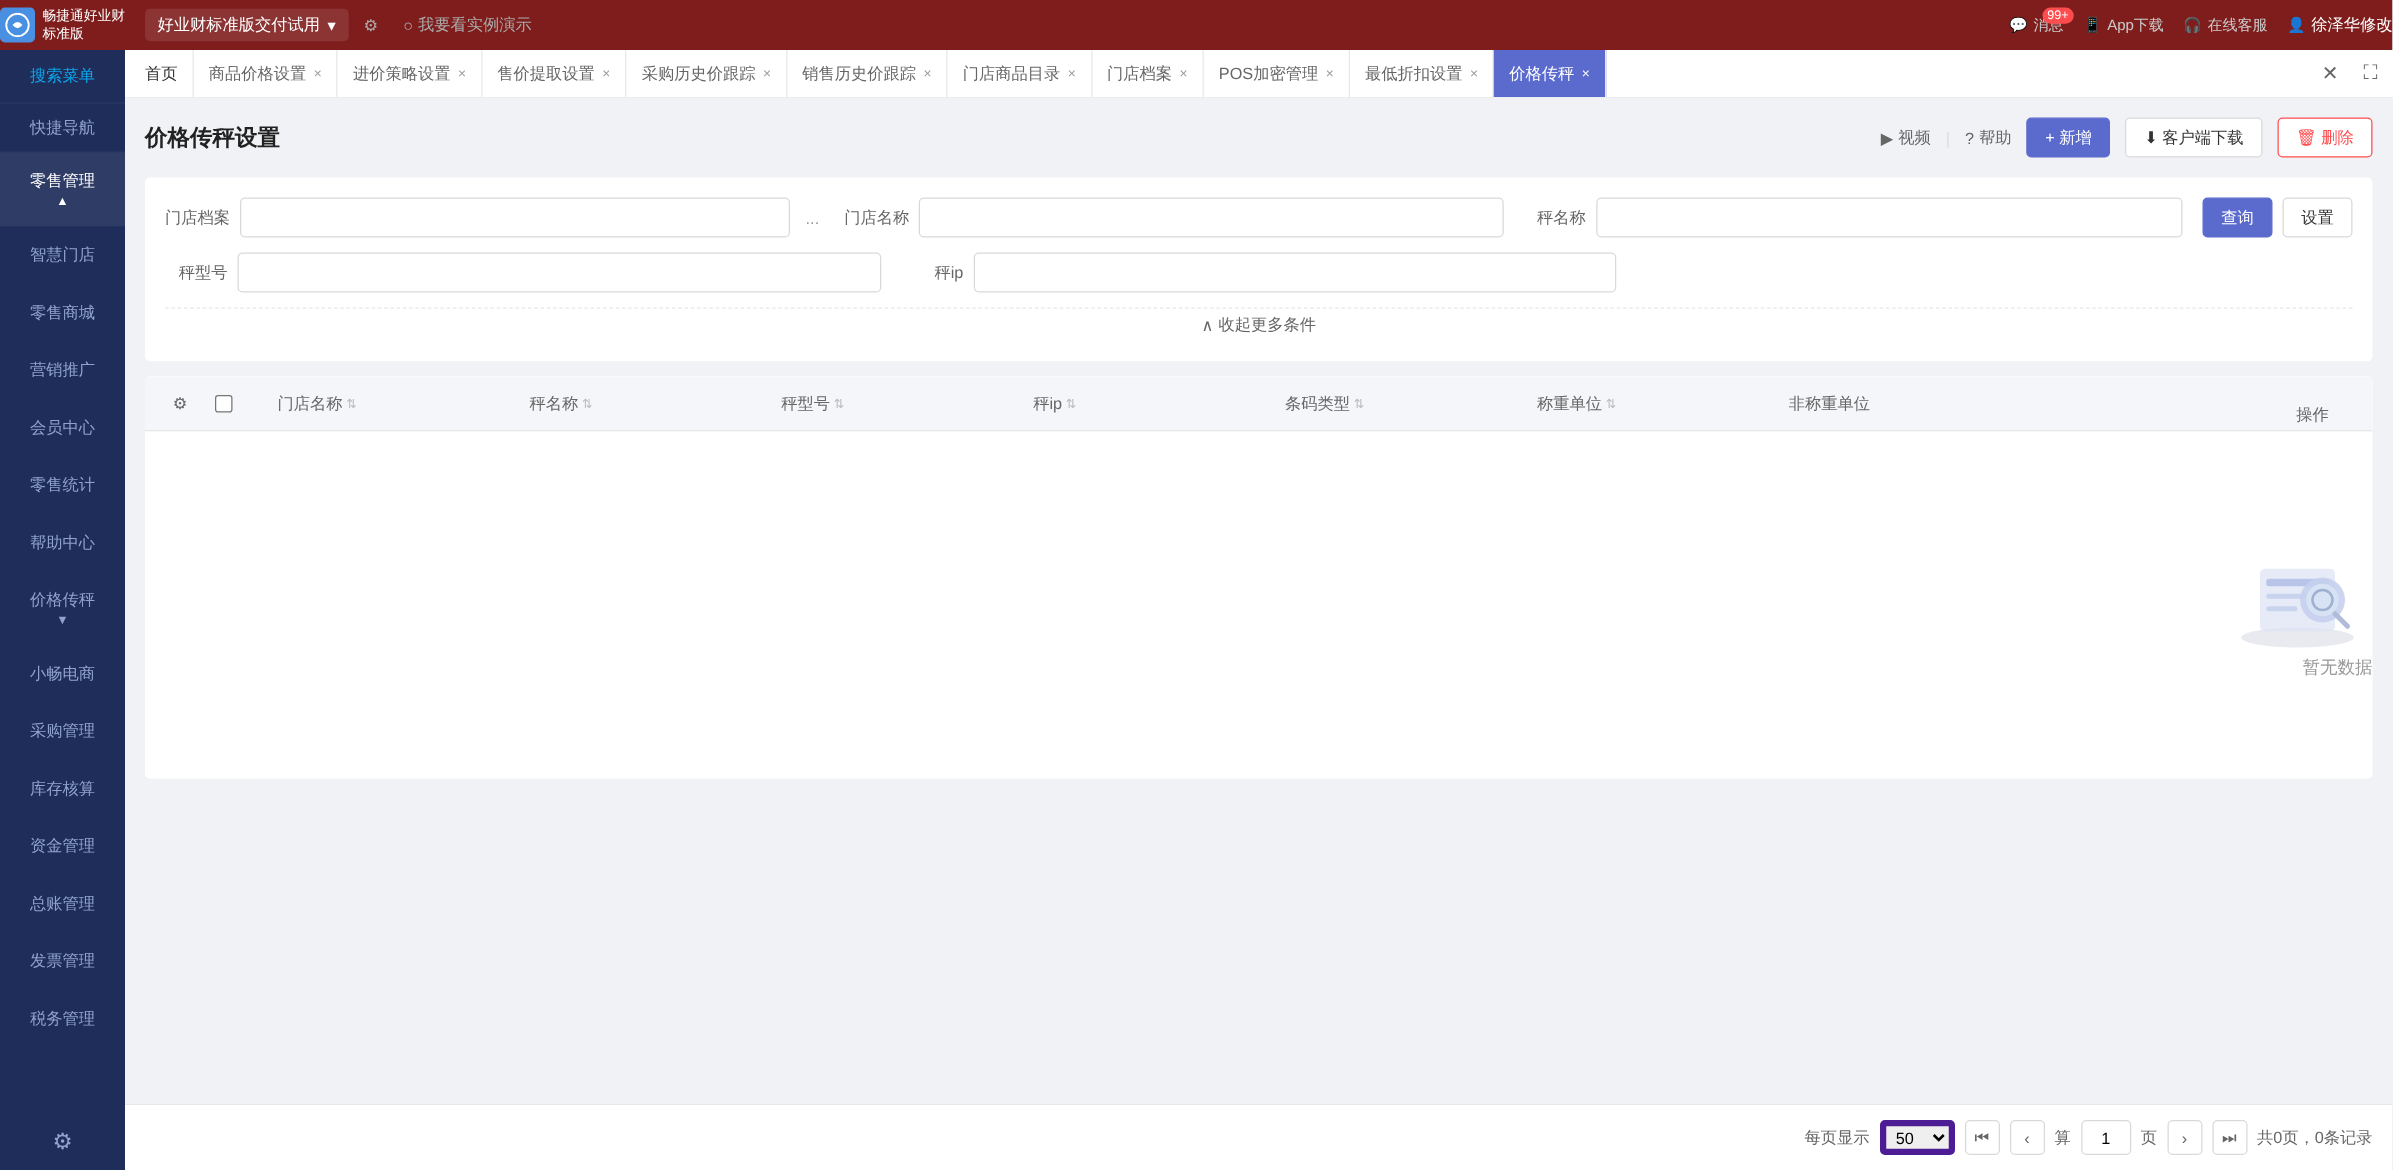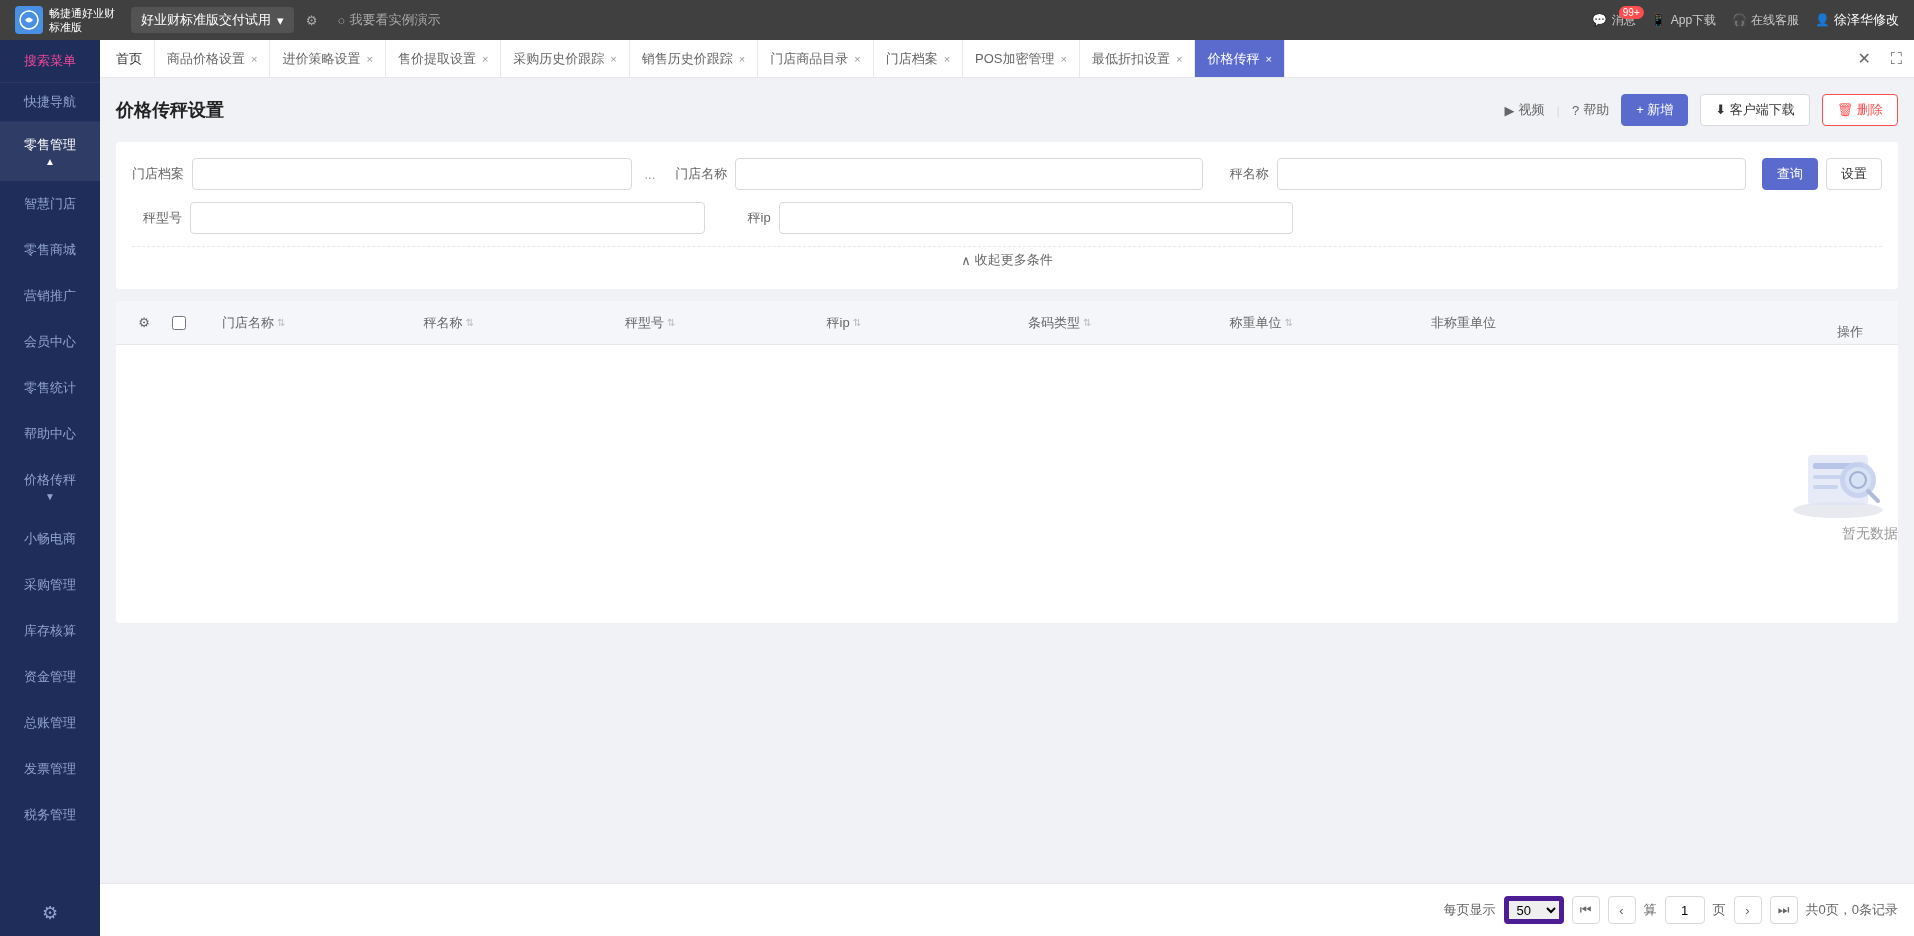--- a/index.html
+++ b/index.html
@@ -1,40 +1,40 @@
 <!DOCTYPE html>
 <html><head>
   <meta charset="utf-8">
   <style>
     * { box-sizing: border-box; margin: 0; padding: 0; }
     body { font-family: -apple-system, BlinkMacSystemFont, 'PingFang SC', 'Microsoft YaHei', sans-serif; font-size: 13px; background: #f0f2f5; color: #333; display: flex; flex-direction: column; height: 100vh; overflow: hidden; }
 
     
-    .top-bar { display: flex; align-items: center; background: #404040; height: 40px; padding: 0 15px; color: #fff; flex-shrink: 0; }
+    .top-bar { display: flex; align-items: center; background: #7f1d1d; height: 40px; padding: 0 0; color: #fff; flex-shrink: 0; }
     .top-bar-logo { display: flex; align-items: center; gap: 6px; font-size: 13px; color: #fff; width: 100px; }
     .logo-icon { width: 28px; height: 28px; background: #4a90e2; border-radius: 4px; display: flex; align-items: center; justify-content: center; font-size: 10px; color: #fff; flex-shrink: 0; }
     .logo-text { font-size: 11px; line-height: 1.3; }
     .top-bar-selector { display: flex; align-items: center; gap: 6px; background: rgba(255,255,255,0.1); border-radius: 4px; padding: 4px 10px; margin-left: 16px; cursor: pointer; font-size: 13px; }
     .top-bar-gear { width: 28px; height: 28px; display: flex; align-items: center; justify-content: center; cursor: pointer; color: #aaa; margin-left: 4px; }
     .top-bar-demo { display: flex; align-items: center; gap: 4px; color: #aaa; font-size: 13px; margin-left: 12px; cursor: pointer; }
     .top-bar-right { margin-left: auto; display: flex; align-items: center; gap: 16px; }
     .top-bar-right-item { display: flex; align-items: center; gap: 4px; color: #ccc; font-size: 12px; cursor: pointer; position: relative; }
     .badge { background: #ff4d4f; color: #fff; border-radius: 8px; padding: 1px 4px; font-size: 10px; position: absolute; top: -6px; right: -8px; }
     .user-name { color: #fff; font-size: 13px; }
 
     
     .main-layout { display: flex; flex: 1; overflow: hidden; }
 
     
     .sidebar { width: 100px; background: #1e2d5a; display: flex; flex-direction: column; flex-shrink: 0; overflow-y: auto; }
     .sidebar-item { padding: 14px 8px; text-align: center; color: #8fa3cc; font-size: 13px; cursor: pointer; position: relative; }
     .sidebar-item.active { color: #fff; background: rgba(255,255,255,0.08); }
     .sidebar-item.has-arrow { display: flex; flex-direction: column; align-items: center; justify-content: center; }
     .sidebar-arrow { font-size: 10px; margin-top: 2px; }
-    .sidebar-search { padding: 12px 20px; text-align: center; color: #ec4899; font-size: 13px; cursor: pointer; border-bottom: 1px solid rgba(255,255,255,0.05); }
+    .sidebar-search { padding: 12px 20px; text-align: center; color: #0ea5e9; font-size: 13px; cursor: pointer; border-bottom: 1px solid rgba(255,255,255,0.05); }
     .sidebar-nav { padding: 10px 8px; text-align: center; color: #8fa3cc; font-size: 13px; cursor: pointer; border-bottom: 1px solid rgba(255,255,255,0.05); }
     .sidebar-bottom { margin-top: auto; padding: 12px 8px; text-align: center; color: #8fa3cc; cursor: pointer; }
     .sidebar-gear { font-size: 18px; }
 
     
     .content-area { flex: 1; display: flex; flex-direction: column; overflow: hidden; background: #f0f2f5; }
 
     
     .tab-bar { display: flex; align-items: center; background: #fff; border-bottom: 1px solid #e8e8e8; height: 38px; flex-shrink: 0; overflow-x: auto; padding: 0 4px; }
     .tab-bar::-webkit-scrollbar { height: 3px; }

